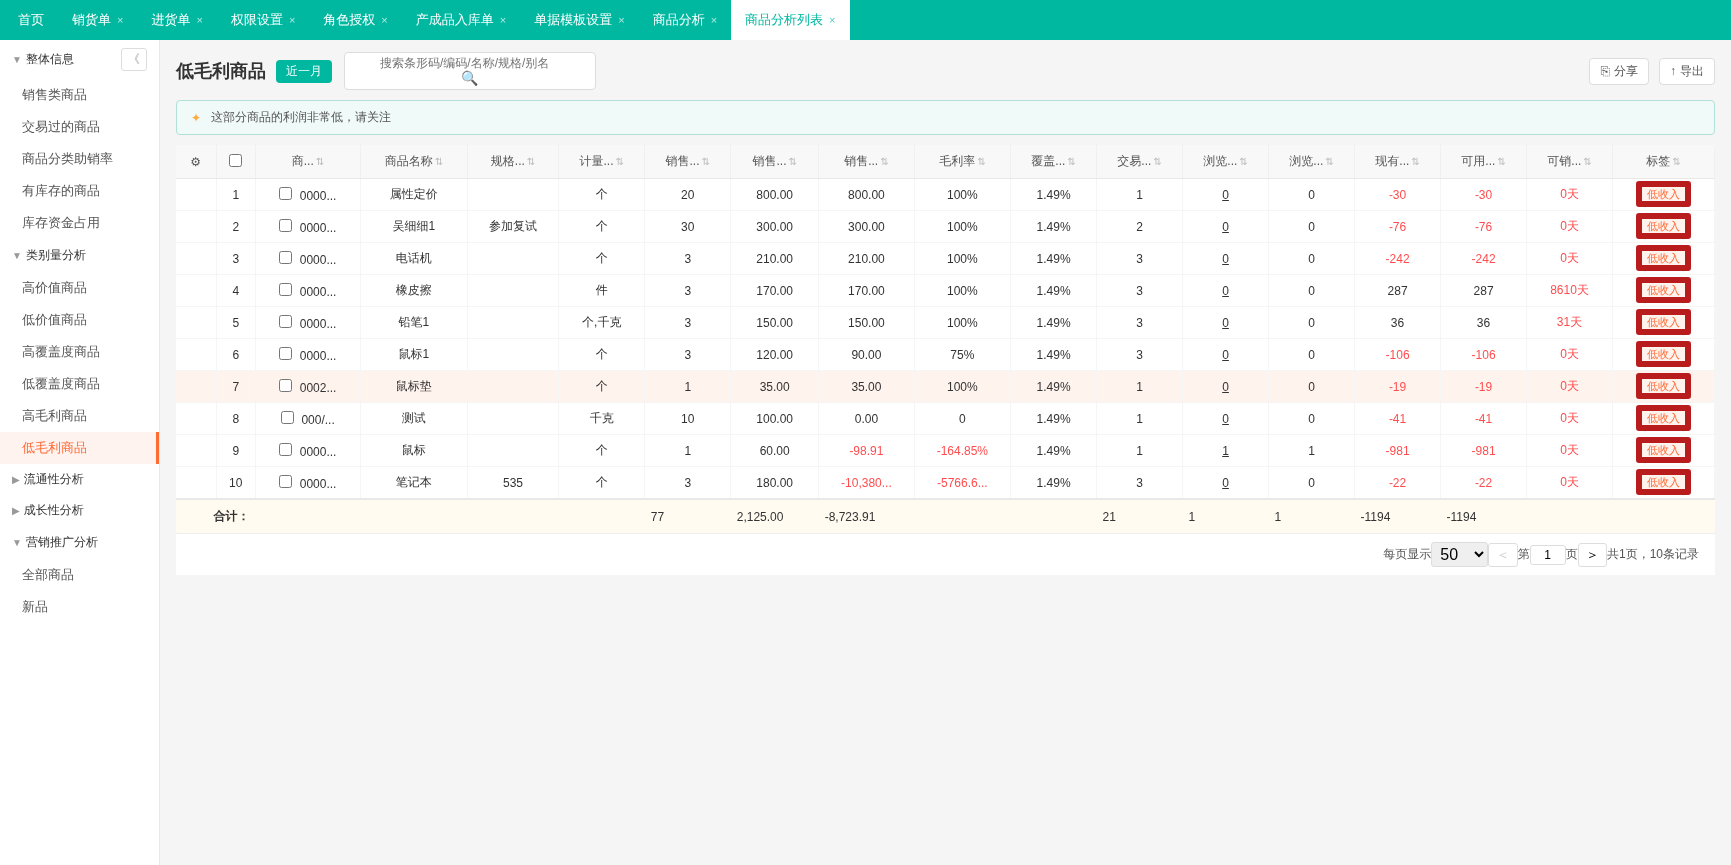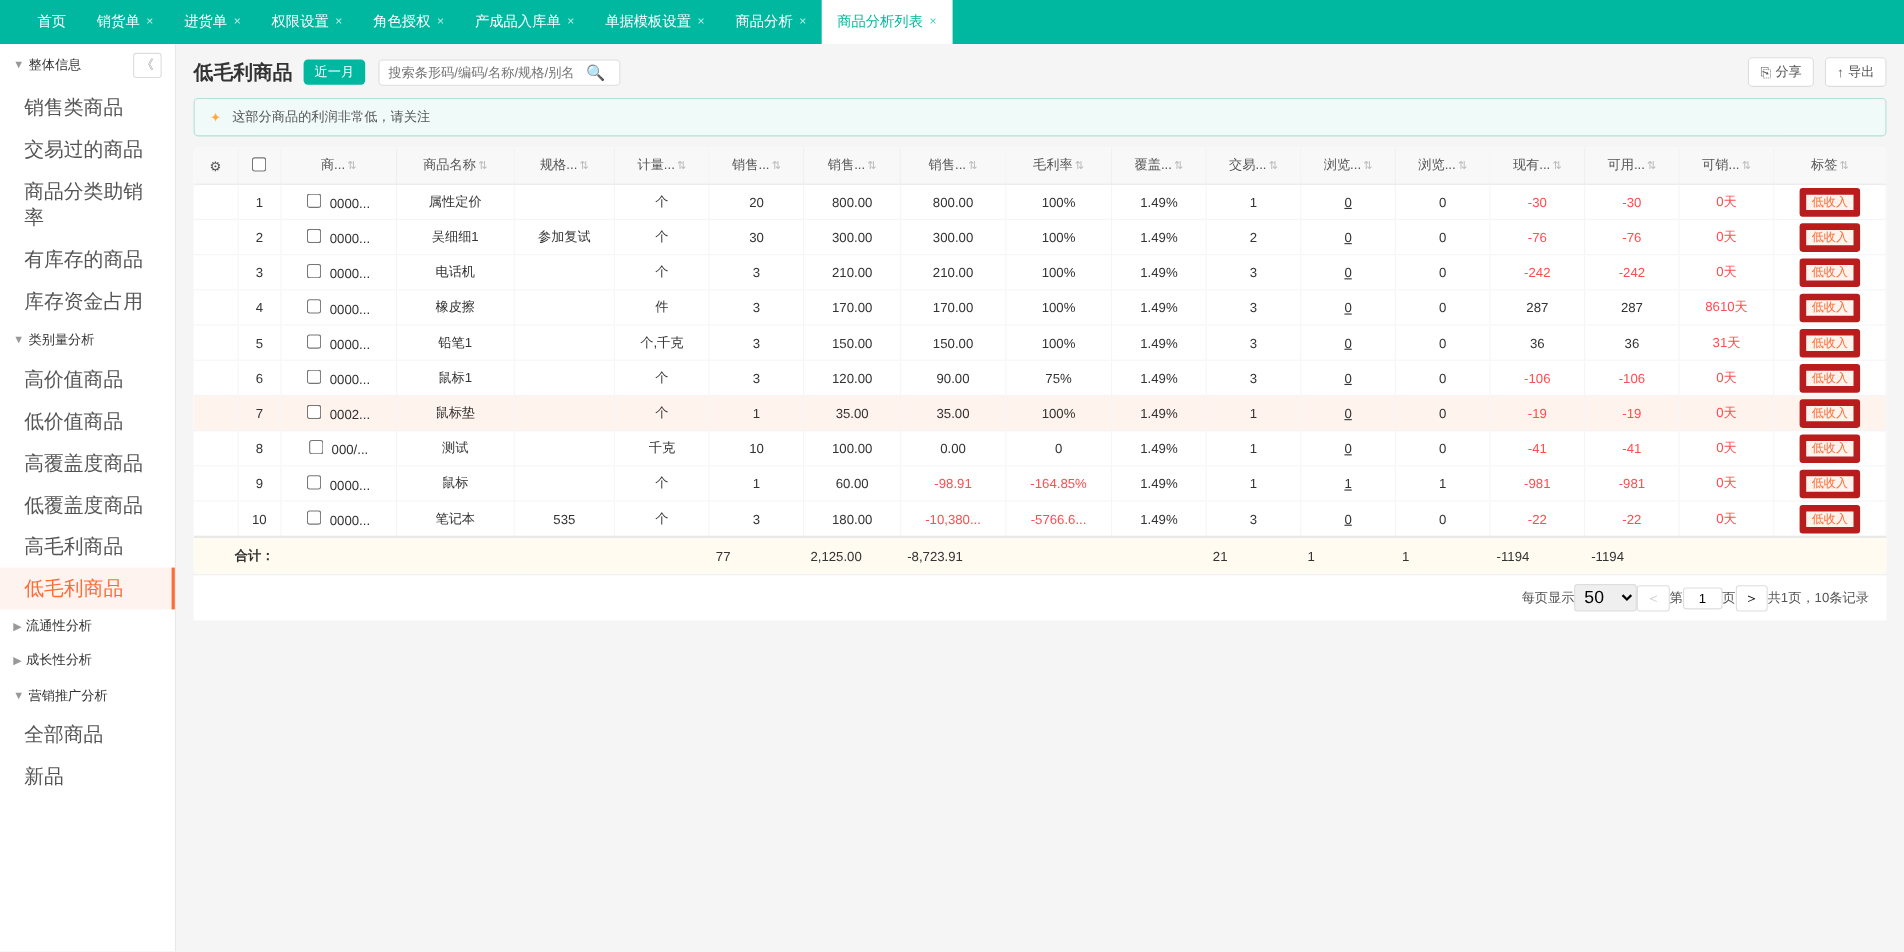--- a/index.html
+++ b/index.html
@@ -1,43 +1,43 @@
 <!DOCTYPE html>
 <html><head>
   <meta charset="utf-8">
   <style>
     * { margin: 0; padding: 0; box-sizing: border-box; }
     body { font-family: 'Microsoft YaHei', Arial, sans-serif; font-size: 12px; background: #f5f5f5; color: #333; width: 1731px; min-height: 865px; overflow-x: hidden; }
 
     
-    .top-nav { background: #00b8a0; display: flex; align-items: center; height: 40px; padding: 0 20px; }
+    .top-nav { background: #00b8a0; display: flex; align-items: center; height: 40px; padding: 0 4px; }
     .top-nav .nav-item { color: #fff; padding: 0 14px; height: 40px; display: flex; align-items: center; cursor: pointer; font-size: 13px; white-space: nowrap; }
     .top-nav .nav-item.active { background: #fff; color: #00b8a0; }
     .top-nav .nav-item .close-x { margin-left: 6px; font-size: 11px; opacity: 0.7; }
 
     
     .layout { display: flex; height: calc(865px - 40px); }
 
     
     .sidebar { width: 160px; background: #fff; border-right: 1px solid #e8e8e8; overflow-y: auto; flex-shrink: 0; }
     .sidebar-group-header { display: flex; align-items: center; padding: 8px 12px; font-size: 12px; color: #333; cursor: pointer; }
     .sidebar-group-header .arrow { margin-right: 4px; color: #999; font-size: 10px; }
-    .sidebar-item { padding: 7px 12px 7px 22px; font-size: 18px; color: #555; cursor: pointer; }
+    .sidebar-item { padding: 7px 12px 7px 22px; font-size: 13px; color: #555; cursor: pointer; }
     .sidebar-item.active { background: #fff3f0; color: #ff6b35; border-right: 3px solid #ff6b35; }
     .sidebar-sub-group { padding: 7px 12px 7px 12px; font-size: 12px; color: #333; cursor: pointer; display: flex; align-items: center; }
     .sidebar-sub-group .arrow { margin-right: 4px; color: #999; font-size: 10px; }
 
     
     .main-content { flex: 1; padding: 12px 16px; overflow: auto; background: #f5f5f5; }
 
     
     .page-header { display: flex; align-items: center; margin-bottom: 10px; }
     .page-title { font-size: 18px; font-weight: 600; color: #333; margin-right: 10px; }
     .date-filter-btn { background: #00b8a0; color: #fff; border: none; border-radius: 4px; padding: 3px 10px; font-size: 12px; cursor: pointer; margin-right: 12px; }
-    .search-box { display: flex; align-items: center; border: 1px solid #ddd; border-radius: 4px; padding: 3px 8px; background: #fff; width: 220px; }
+    .search-box { display: flex; align-items: center; border: 1px solid #ddd; border-radius: 4px; padding: 3px 8px; background: #fff; width: 252px; flex-direction: column; }
     .search-box input { border: none; outline: none; font-size: 12px; width: 180px; color: #999; }
     .search-icon { color: #ccc; font-size: 14px; cursor: pointer; }
     .header-actions { margin-left: auto; display: flex; gap: 10px; }
     .action-btn { display: flex; align-items: center; gap: 4px; padding: 4px 10px; border: 1px solid #ddd; border-radius: 4px; background: #fff; cursor: pointer; font-size: 12px; color: #555; }
 
     
     .warning-bar { background: #f0faf8; border: 1px solid #b2e0d8; border-radius: 4px; padding: 8px 14px; margin-bottom: 10px; font-size: 12px; color: #555; display: flex; align-items: center; gap: 6px; }
 
     
     .table-wrapper { background: #fff; border-radius: 4px; overflow-x: auto; }

